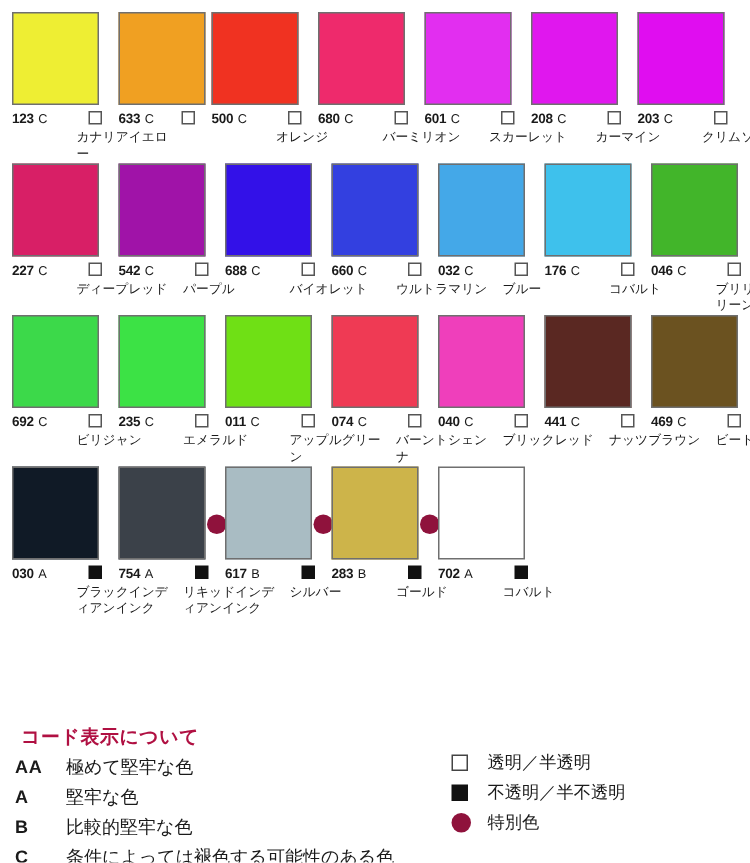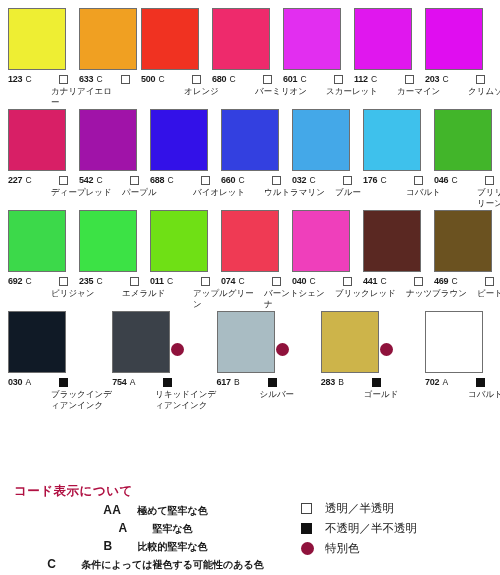--- a/index.html
+++ b/index.html
@@ -7,21 +7,21 @@
     width:500px;height:575px;
     background:#ffffff;
     font-family:"Liberation Sans","DejaVu Sans",sans-serif;
     color:#231f20;
     overflow:hidden;
   }
   .sheet{position:relative;width:500px;height:575px;box-sizing:border-box;padding:8px 6px 0 6px;}
 
   
   .grid{display:flex;flex-direction:column;}
-  .row{display:flex;justify-content:space-between;margin-bottom:2px;}
+  .row{display:flex;justify-content:flex-start;margin-bottom:2px;}
   .cell{width:70px;margin-right:1px;position:relative;box-sizing:border-box;padding-left:2px;}
 
   .chip-wrap{position:relative;width:58px;height:62px;}
   .chip{
     width:58px;height:62px;box-sizing:border-box;
     border:1px solid #6f6f6f;
   }
   .dot{
     position:absolute;right:-14px;top:32px;
     width:13px;height:13px;border-radius:50%;
@@ -48,26 +48,26 @@
   
   .legend{
     position:absolute;left:6px;top:483px;width:488px;
     display:flex;
   }
   .legend-left{width:295px;}
   .legend-title{
     font-size:12.5px;font-weight:bold;color:#b01042;
     margin:0 0 3px 8px;letter-spacing:0.5px;
   }
-  .lrow{display:flex;align-items:baseline;margin:0 0 3px 4px;justify-content:center;}
+  .lrow{display:flex;align-items:baseline;margin:0 0 3px 4px;}
   .lkey{
     font-size:12px;font-weight:bold;width:34px;color:#1a1a1a;
     letter-spacing:0.5px;
   }
-  .ltext{font-size:10px;color:#1a1a1a;font-weight:bold;}
+  .ltext{font-size:12px;color:#1a1a1a;font-weight:normal;}
 
   .legend-right{width:190px;padding-top:18px;}
   .srow{display:flex;align-items:center;margin-bottom:5px;}
   .sbox{width:24px;display:flex;justify-content:flex-start;align-items:center;}
   .s-open{display:inline-block;width:11px;height:11px;border:1px solid #444;background:#fff;box-sizing:border-box;}
   .s-solid{display:inline-block;width:11px;height:11px;background:#111;}
   .s-dot{display:inline-block;width:13px;height:13px;border-radius:50%;background:#8f123c;}
   .stext{font-size:11.5px;font-weight:normal;color:#1a1a1a;}
 </style>
 </head>
@@ -129,21 +129,21 @@
             <span class="grade">C</span>
             <span class="sym"><span class="sym-open"></span></span>
           </div>
           <div class="jname">スカーレット</div>
         </div>
         <div class="cell">
           <div class="chip-wrap">
             <div class="chip" style="background: rgb(224, 23, 238);"></div>
           </div>
           <div class="meta">
-            <span class="code">112</span>
+            <span class="code">208</span>
             <span class="grade">C</span>
             <span class="sym"><span class="sym-open"></span></span>
           </div>
           <div class="jname">カーマイン</div>
         </div>
         <div class="cell">
           <div class="chip-wrap">
             <div class="chip" style="background: rgb(224, 13, 240);"></div>
           </div>
           <div class="meta">

